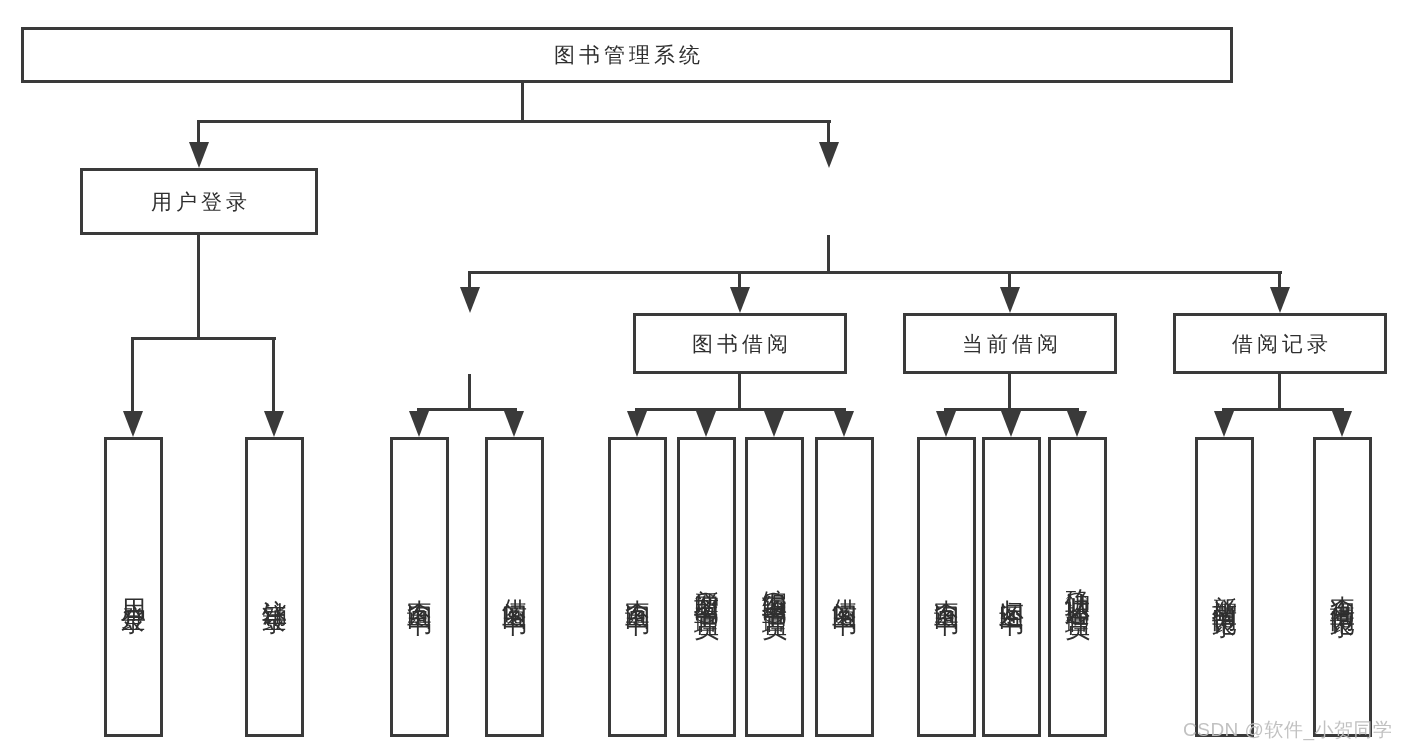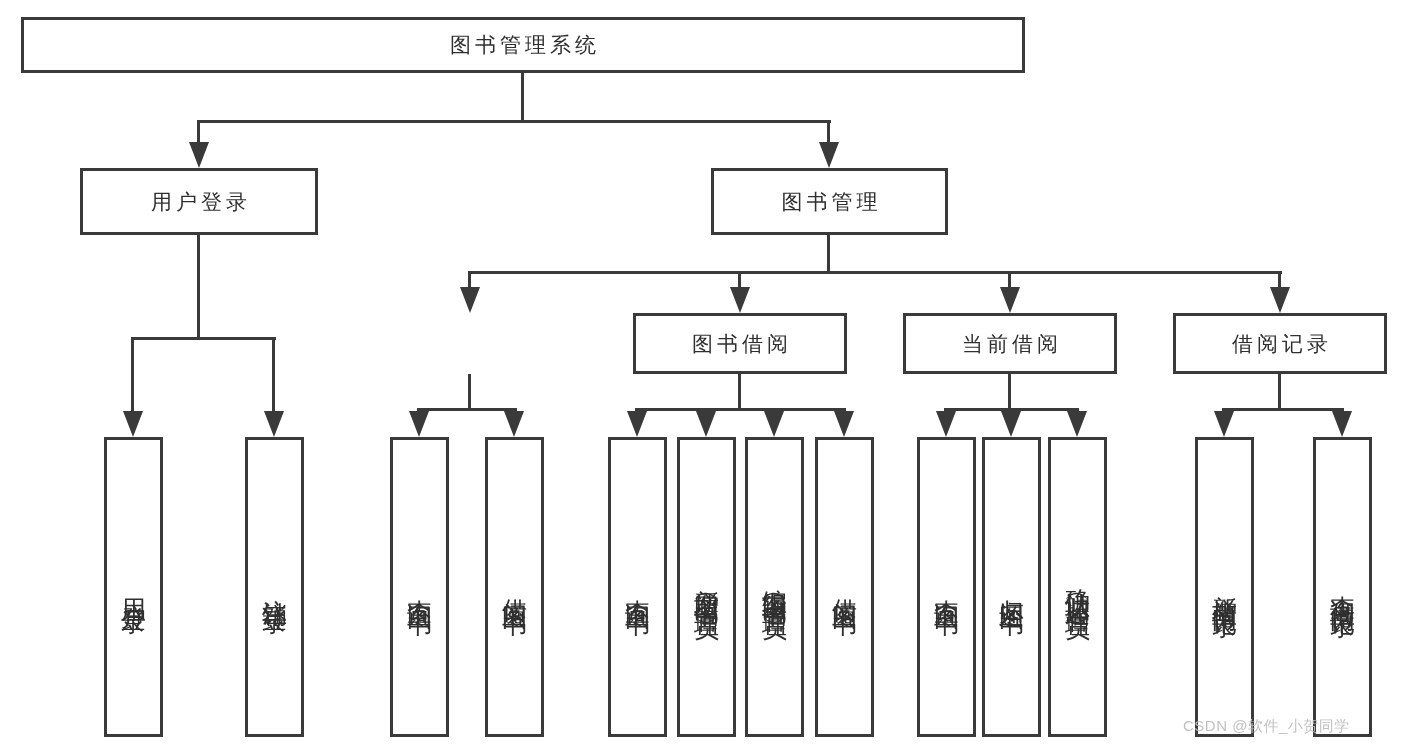--- a/index.html
+++ b/index.html
@@ -20,44 +20,41 @@
   .hl, .vl { position:absolute; background:#3a3a3a; z-index:0; }
   .hl { height:3px; }
   .vl { width:3px; }
   .arr {
     position:absolute; width:0; height:0; z-index:2;
     border-left:10px solid transparent; border-right:10px solid transparent;
     border-top:26px solid #3a3a3a;
   }
   .watermark {
     position:absolute; left:1183px; top:717px; z-index:5;
-    font-size:15px; color:rgba(190,190,190,0.95); letter-spacing:0.5px; white-space:nowrap;
+    font-size:19px; color:rgba(190,190,190,0.95); letter-spacing:0.5px; white-space:nowrap;
   }
 </style>
 </head>
 <body>
 
 <div class="canvas">
 
-  <div class="box hbox" style="left:21px; top:17px; width:1004px; height:56px;">
+  <div class="box hbox" style="left:21px; top:27px; width:1212px; height:56px;">
     <span>图书管理系统</span>
   </div>
 
   <div class="vl" style="left:521px; top:69px; height:54px;"></div>
   <div class="hl" style="left:197px; top:120px; width:634px;"></div>
   <div class="vl" style="left:197px; top:120px; height:28px;"></div>
   <div class="arr" style="left:189px; top:142px;"></div>
   <div class="vl" style="left:827px; top:120px; height:28px;"></div>
   <div class="arr" style="left:819px; top:142px;"></div>
 
   <div class="box hbox" style="left:80px; top:168px; width:238px; height:67px;">
     <span>用户登录</span>
-  </div>
-  <div class="box hbox" style="left:711px; top:168px; width:237px; height:67px;">
-    <span>图书管理</span>
   </div>
 
   <div class="vl" style="left:197px; top:235px; height:105px;"></div>
   <div class="hl" style="left:131px; top:337px; width:145px;"></div>
   <div class="vl" style="left:131px; top:337px; height:78px;"></div>
   <div class="arr" style="left:123px; top:411px;"></div>
   <div class="vl" style="left:272px; top:337px; height:78px;"></div>
   <div class="arr" style="left:264px; top:411px;"></div>
 
   <div class="vl" style="left:827px; top:235px; height:39px;"></div>

